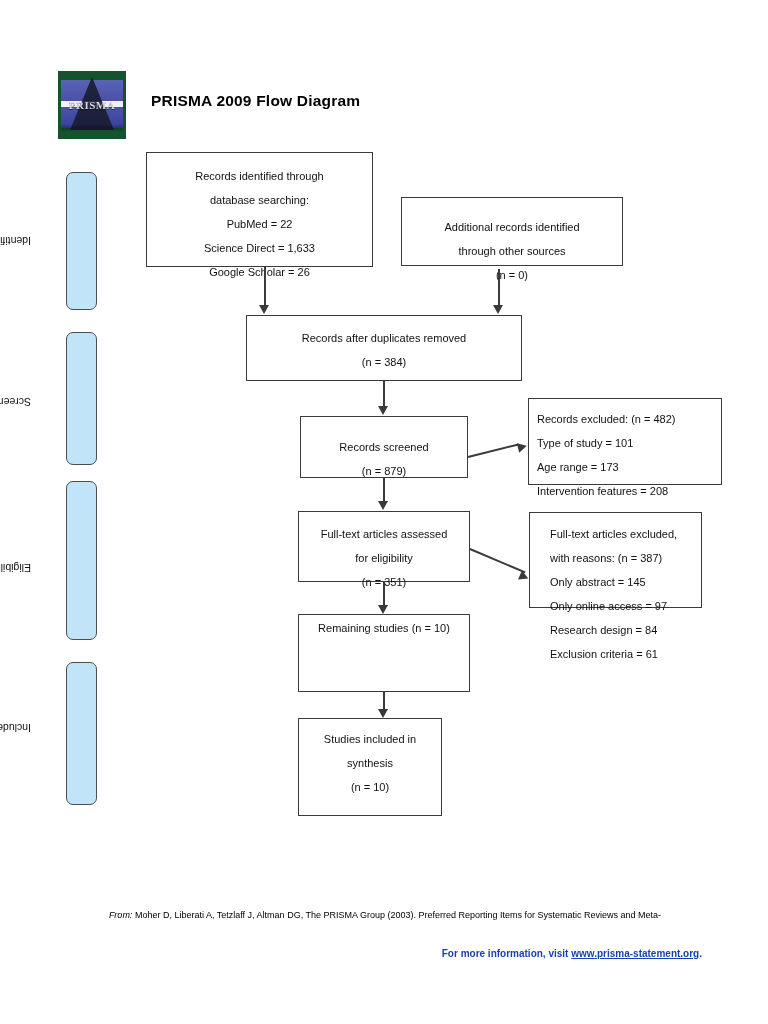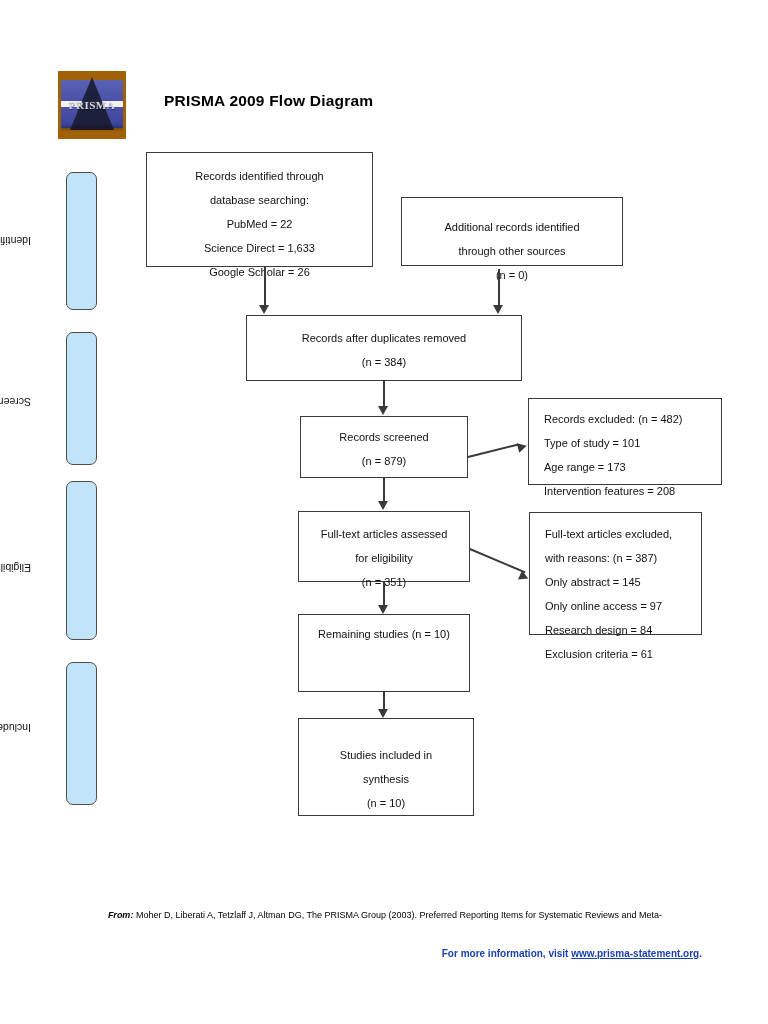--- a/index.html
+++ b/index.html
@@ -20,21 +20,21 @@
     background: #ffffff;
   }
 
   
   #logo {
     position: absolute;
     left: 58px;
     top: 71px;
     width: 68px;
     height: 68px;
-    background: #a16207;
+    background: #14532d;
     overflow: hidden;
   }
   #logo .band {
     position: absolute;
     left: 3px;
     top: 9px;
     width: 62px;
     height: 48px;
     background: linear-gradient(180deg, #5a63b4 0%, #4a52a8 43%, #f2f2f6 43%, #f2f2f6 57%, #4a52a8 57%, #39419a 100%);
   }
@@ -67,21 +67,21 @@
     left: 3px;
     top: 55px;
     width: 62px;
     height: 4px;
     background: rgba(0,0,0,0.25);
     filter: blur(1px);
   }
 
   #title {
     position: absolute;
-    left: 164px;
+    left: 151px;
     top: 92px;
     font-size: 15.5px;
     font-weight: bold;
     letter-spacing: 0.2px;
     color: #000;
     white-space: nowrap;
   }
 
   
   .stage-bar {
@@ -115,21 +115,21 @@
     flex-direction: column;
     justify-content: flex-start;
   }
   .flowbox .bx-text {
     font-size: 11px;
     line-height: 24px;
     color: #111;
     white-space: pre-line;
   }
   .center .bx-text { text-align: center; }
-  .leftal .bx-text { text-align: left; margin-left: 7px; }
+  .leftal .bx-text { text-align: left; }
 
   
   .vline {
     position: absolute;
     width: 1.6px;
     background: #3a3a3a;
   }
   .arrowhead-down {
     position: absolute;
     width: 0;
@@ -159,21 +159,21 @@
     position: absolute;
     left: 68px;
     top: 908px;
     width: 634px;
     text-align: center;
     font-family: "Liberation Sans", sans-serif;
     font-size: 9px;
     line-height: 14px;
     color: #000;
   }
-  #citation .it { font-style: italic; font-weight: bold; }
+  #citation .it { font-style: italic; }
   #moreinfo {
     position: absolute;
     left: 68px;
     top: 948px;
     width: 634px;
     text-align: right;
     font-size: 10px;
     color: #1a3fae;
     font-weight: bold;
   }
@@ -220,52 +220,52 @@
     <div class="bx-text">Additional records identified
 through other sources
 (n = 0)</div>
   </div>
 
   <div class="flowbox center" style="left:246px; top:315px; width:276px; height:66px; padding-top:10px;">
     <div class="bx-text">Records after duplicates removed
 (n = 384)</div>
   </div>
 
-  <div class="flowbox center" style="left:300px; top:416px; width:168px; height:62px; padding-top:8px;">
+  <div class="flowbox center" style="left:300px; top:416px; width:168px; height:62px; padding-top:18px;">
     <div class="bx-text">Records screened
 (n = 879)</div>
   </div>
 
   <div class="flowbox leftal" style="left:528px; top:398px; width:194px; height:87px; padding-top:8px; padding-left:8px;">
     <div class="bx-text">Records excluded: (n = 482)
 Type of study = 101
 Age range = 173
 Intervention features = 208</div>
   </div>
 
   <div class="flowbox center" style="left:298px; top:511px; width:172px; height:71px; padding-top:10px;">
     <div class="bx-text">Full-text articles assessed
 for eligibility
 (n = 351)</div>
   </div>
 
-  <div class="flowbox leftal" style="left:529px; top:512px; width:173px; height:123px; padding-top:9px; padding-left:8px;">
+  <div class="flowbox leftal" style="left:529px; top:512px; width:173px; height:96px; padding-top:9px; padding-left:20px;">
     <div class="bx-text">Full-text articles excluded,
 with reasons: (n = 387)
 Only abstract = 145
 Only online access = 97
 Research design = 84
 Exclusion criteria = 61</div>
   </div>
 
-  <div class="flowbox center" style="left:298px; top:614px; width:172px; height:78px; padding-top:7px;">
+  <div class="flowbox center" style="left:298px; top:614px; width:172px; height:78px; padding-top:1px;">
     <div class="bx-text">Remaining studies (n = 10)</div>
   </div>
 
-  <div class="flowbox center" style="left:298px; top:718px; width:176px; height:98px; padding-top:24px;">
+  <div class="flowbox center" style="left:298px; top:718px; width:144px; height:98px; padding-top:8px;">
     <div class="bx-text">Studies included in
 synthesis
 (n = 10)</div>
   </div>
 
   <div class="vline" style="left:264px; top:267px; height:39px;"></div>
   <div class="arrowhead-down" style="left:259px; top:305px;"></div>
 
   <div class="vline" style="left:498px; top:269px; height:37px;"></div>
   <div class="arrowhead-down" style="left:493px; top:305px;"></div>

